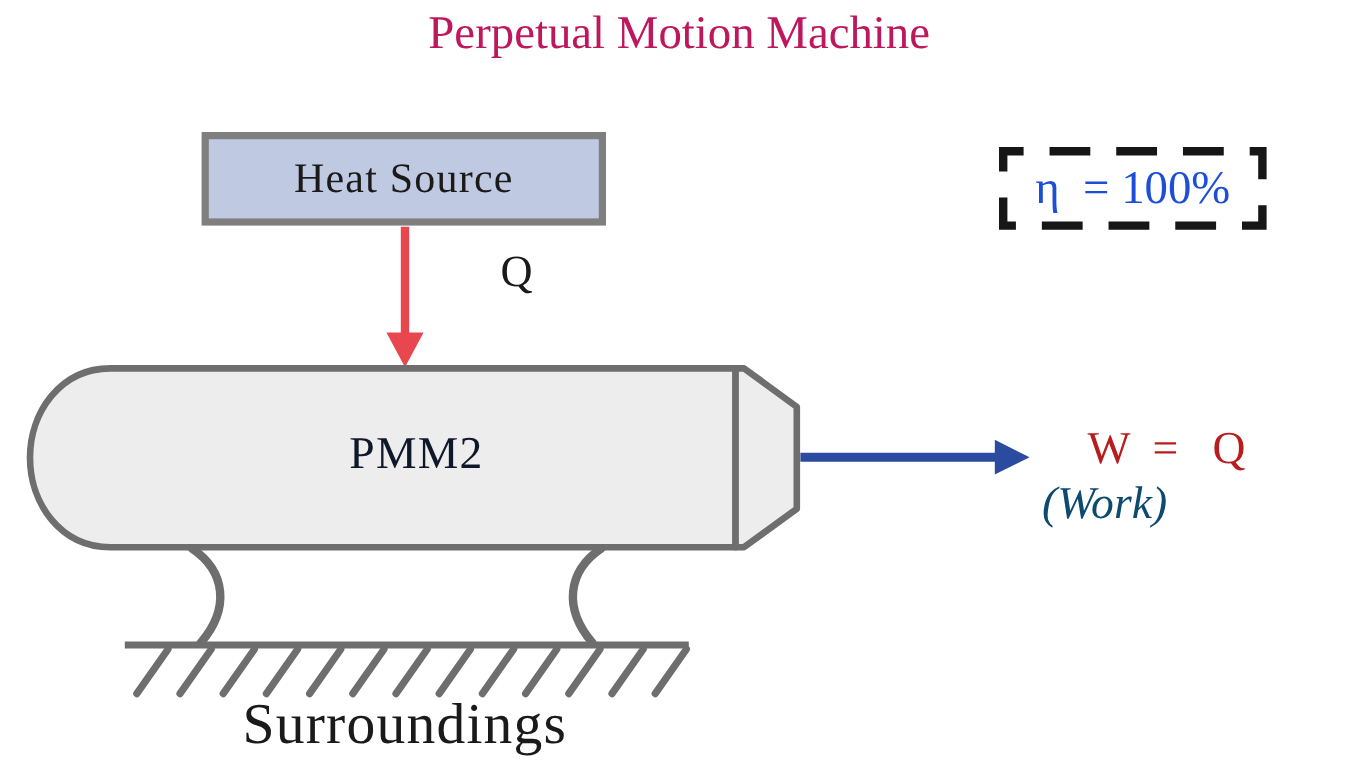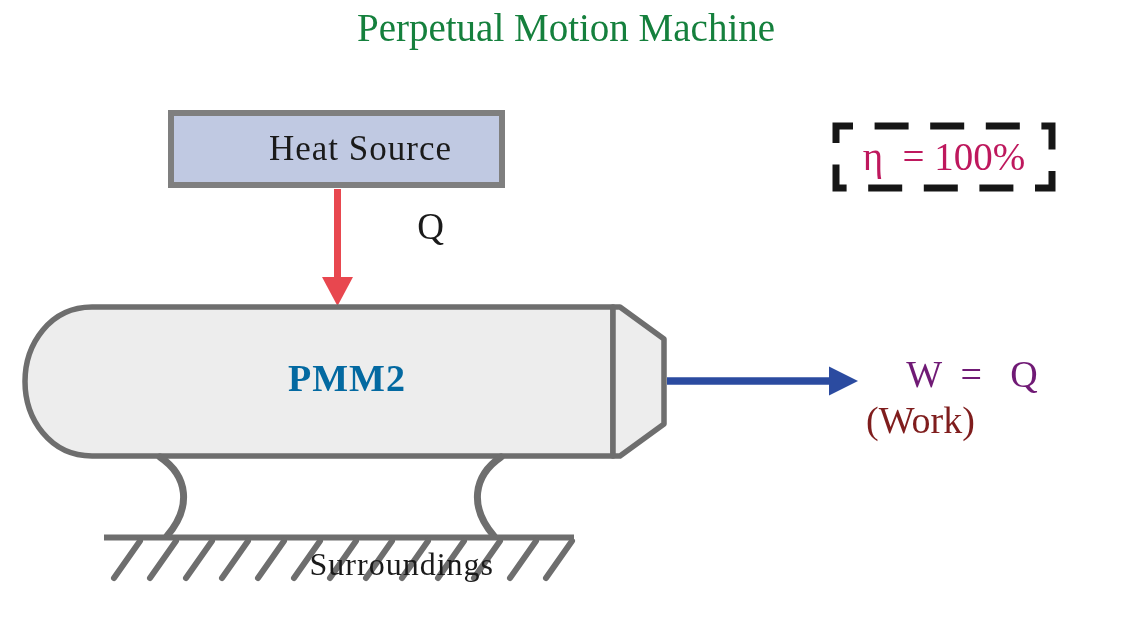--- a/index.html
+++ b/index.html
@@ -12,21 +12,21 @@
   }
   .stage svg{position:absolute;left:0;top:0;}
   .label{position:absolute;color:#1a1a1a;}
   .title{
     left:283px;top:8px;width:566px;
     text-align:center;font-size:39px;line-height:40px;
   }
   .heat-source-label{
     left:168px;top:110px;width:337px;height:78px;
     display:flex;align-items:center;justify-content:center;
-    font-size:35px;letter-spacing:1px;margin-left:24px;
+    font-size:35px;letter-spacing:1px;
   }
   .q-heat-label{
     left:348px;top:206px;width:165px;
     text-align:center;font-size:37px;line-height:41px;
   }
   .pmm2-label{
     left:232px;top:356px;width:230px;
     text-align:center;font-size:38px;letter-spacing:1px;
   }
   .w-eq-label{
@@ -36,22 +36,22 @@
   .work-caption-label{
     left:838px;top:398px;width:165px;
     text-align:center;font-size:38px;
   }
   .efficiency-label{
     left:834px;top:118px;width:220px;height:76px;
     display:flex;align-items:center;justify-content:center;
     font-size:39px;white-space:pre;
   }
   .surroundings-label{
-    left:202px;top:546px;width:292px;
-    text-align:right;font-size:32px;letter-spacing:1px;
+    left:202px;top:576px;width:292px;
+    text-align:left;font-size:48px;letter-spacing:1px;
   }
 </style>
 </head>
 <body>
 
 <div class="stage">
 
   <svg width="1134" height="638" viewBox="0 0 1134 638">
 
     <rect x="171" y="113" width="331" height="72" stroke-width="6" style="fill: rgb(192, 201, 226); stroke: rgb(127, 127, 127);"></rect>
@@ -69,33 +69,33 @@
     <rect x="836" y="126" width="216" height="62" fill="none" stroke-width="7" stroke-dasharray="34 21.6" stroke-dashoffset="17" style="stroke: rgb(22, 22, 22);"></rect>
 
     <path d="M 160 457 C 188 476 192 507 167 536" fill="none" stroke-width="7" stroke-linecap="round" style="stroke: rgb(110, 110, 110);"></path>
     <path d="M 501 457 C 473 476 469 507 494 536" fill="none" stroke-width="7" stroke-linecap="round" style="stroke: rgb(110, 110, 110);"></path>
 
     <line x1="104" y1="537.5" x2="574" y2="537.5" stroke-width="6" style="stroke: rgb(110, 110, 110);"></line>
 
     <path d="M140 541 L114 578 M176 541 L150 578 M212 541 L186 578 M248 541 L222 578 M284 541 L258 578 M320 541 L294 578 M356 541 L330 578 M392 541 L366 578 M428 541 L402 578 M464 541 L438 578 M500 541 L474 578 M536 541 L510 578 M572 541 L546 578" fill="none" stroke-width="6" stroke-linecap="round" style="stroke: rgb(110, 110, 110);"></path>
   </svg>
 
-  <div class="label title" style="color: #15803d;">
+  <div class="label title" style="color: #be185d;">
     <div>Perpetual Motion Machine</div>
   </div>
 
   <div class="label heat-source-label" style="color: rgb(26, 26, 26);">Heat Source</div>
 
   <div class="label q-heat-label" style="color: rgb(26, 26, 26);">
     <div>Q</div>
   </div>
 
-  <div class="label pmm2-label" style="color: #0369a1; font-weight: bold;">PMM2</div>
+  <div class="label pmm2-label" style="color: #0f172a;">PMM2</div>
 
-  <div class="label w-eq-label" style="color: #701a75;">W  =   Q</div>
+  <div class="label w-eq-label" style="color: #b91c1c;">W  =   Q</div>
 
-  <div class="label work-caption-label" style="color: #7f1d1d;">(Work)</div>
+  <div class="label work-caption-label" style="color: #0c4a6e; font-style: italic;">(Work)</div>
 
-  <div class="label efficiency-label" style="color: #be185d;">η  = 100%</div>
+  <div class="label efficiency-label" style="color: #1d4ed8;">η  = 100%</div>
 
   <div class="label surroundings-label" style="color: rgb(26, 26, 26);">Surroundings</div>
 
 </div>
 
 </body></html>

